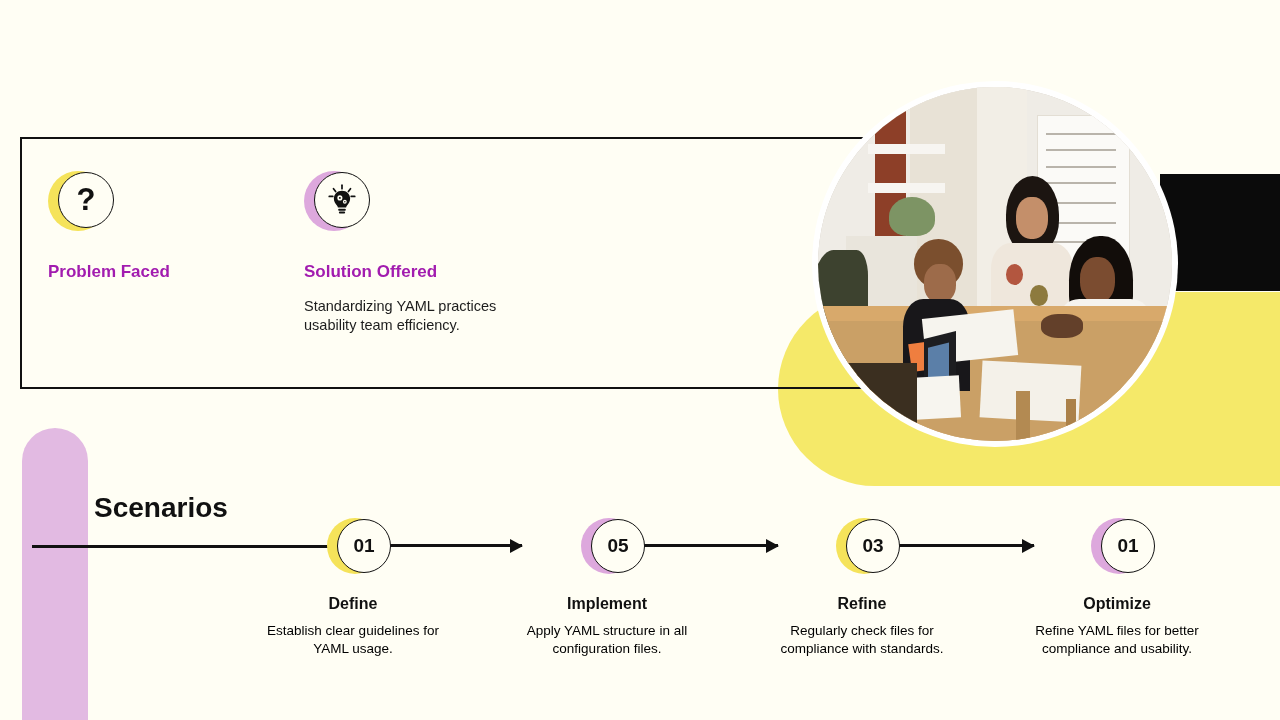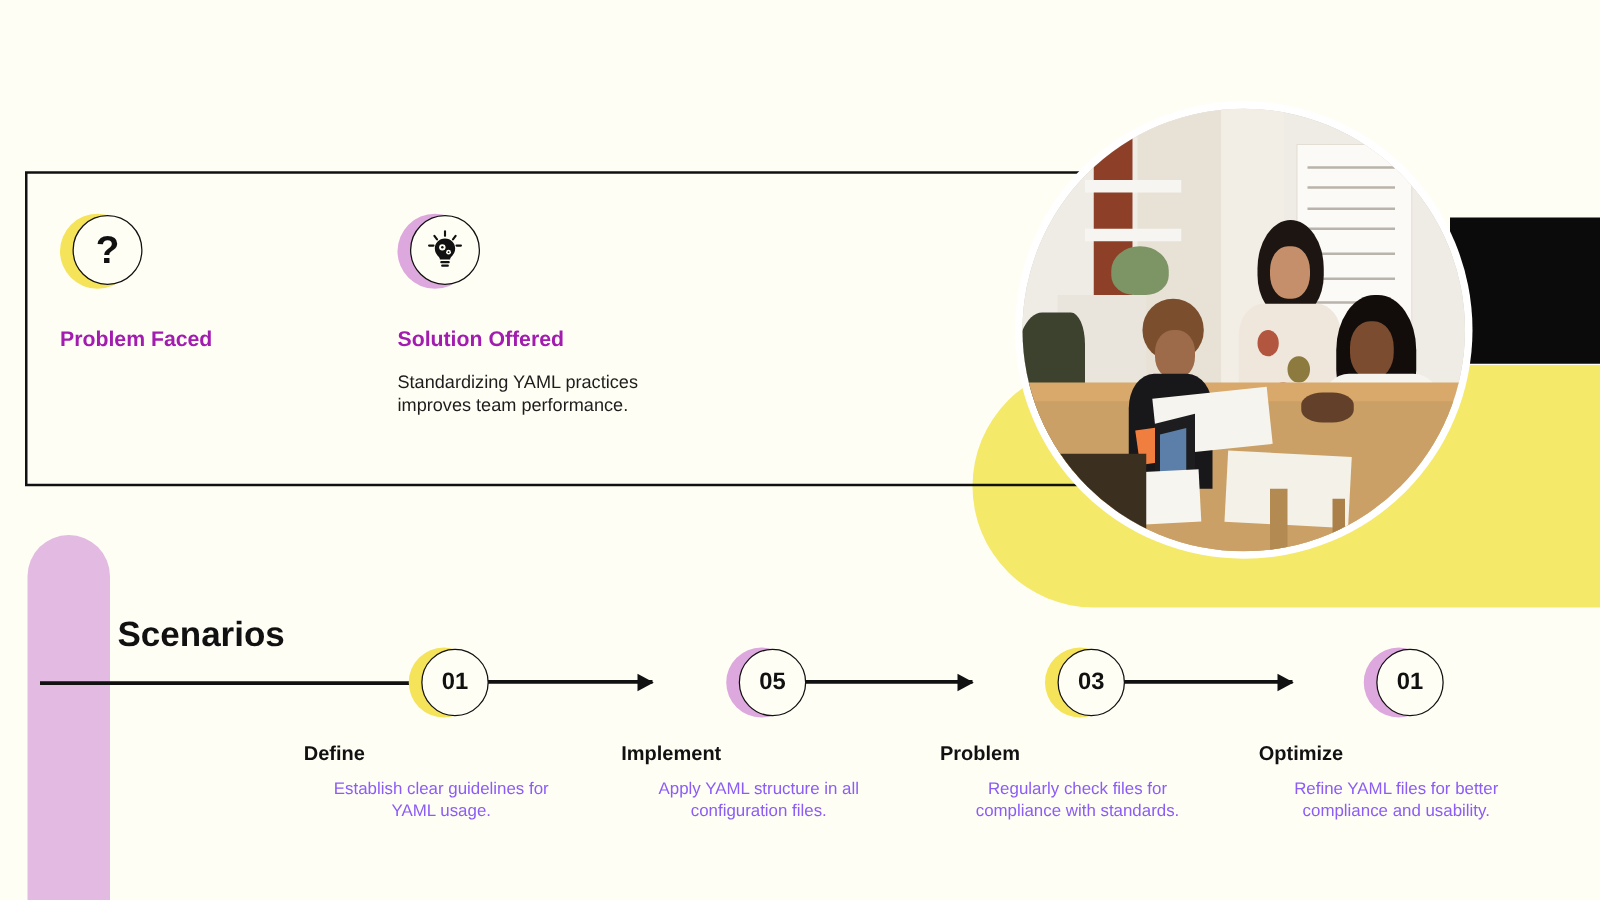--- a/index.html
+++ b/index.html
@@ -87,21 +87,21 @@
     height: 252px;
     z-index: 5;
   }
   .col {
     position: absolute;
     top: 0;
     width: 268px;
     height: 252px;
   }
   .col-0 { left: 28px; }
-  .col-1 { left: 298px; text-decoration: underline; }
+  .col-1 { left: 284px; text-decoration: underline; }
   .col-2 { left: 566px; }
 
   
   .badge {
     position: absolute;
     left: 0;
     top: 34px;
     width: 68px;
     height: 62px;
   }
@@ -277,33 +277,34 @@
     justify-content: center;
     font-size: 19px;
     font-weight: bold;
     color: #111111;
   }
   .step-label {
     position: absolute;
     top: 77px;
     left: 0;
     width: 220px;
+    text-align: center;
     font-size: 16px;
     font-weight: bold;
     color: #111111;
   }
   .step-desc {
     position: absolute;
     top: 104px;
     left: 10px;
     width: 200px;
     text-align: center;
     font-size: 13.5px;
     line-height: 1.33;
-    color: #8b5cf6;
+    color: #000000;
   }
 
   .arrow {
     position: absolute;
     top: 544px;
     height: 3px;
     background: #111111;
     z-index: 5;
   }
   .arrow::after {
@@ -358,21 +359,21 @@
             <rect x="18.6" y="36.4" width="10.8" height="2.6" rx="1.3" fill="#111"></rect>
             <rect x="19.6" y="40.4" width="8.8" height="2.6" rx="1.3" fill="#111"></rect>
             <circle cx="21" cy="21" r="3.6" fill="#fffef4"></circle>
             <circle cx="21" cy="21" r="1.4" fill="#111"></circle>
             <circle cx="28" cy="26.5" r="2.7" fill="#fffef4"></circle>
             <circle cx="28" cy="26.5" r="1" fill="#111"></circle>
           </svg>
         </div>
       </div>
       <div class="col-head">Solution Offered</div>
-      <div class="col-body">Standardizing YAML practices improves team performance.</div>
+      <div class="col-body">Standardizing YAML practices usability team efficiency.</div>
     </div>
 
   </div>
 
   <div class="photo-circle">
     <div class="photo-inner">
       <div class="ph ph-wall"></div>
       <div class="ph ph-winframe"></div>
       <div class="ph ph-curtainL"></div>
       <div class="ph ph-curtainR"></div>
@@ -441,21 +442,21 @@
     </div>
     <div class="step-label">Implement</div>
     <div class="step-desc">Apply YAML structure in all configuration files.</div>
   </div>
 
   <div class="step" style="left:752px;">
     <div class="step-badge">
       <div class="step-crescent c-yellow"></div>
       <div class="step-circle">03</div>
     </div>
-    <div class="step-label">Problem</div>
+    <div class="step-label">Refine</div>
     <div class="step-desc">Regularly check files for compliance with standards.</div>
   </div>
 
   <div class="step" style="left:1007px;">
     <div class="step-badge">
       <div class="step-crescent c-purple"></div>
       <div class="step-circle">01</div>
     </div>
     <div class="step-label">Optimize</div>
     <div class="step-desc">Refine YAML files for better compliance and usability.</div>

